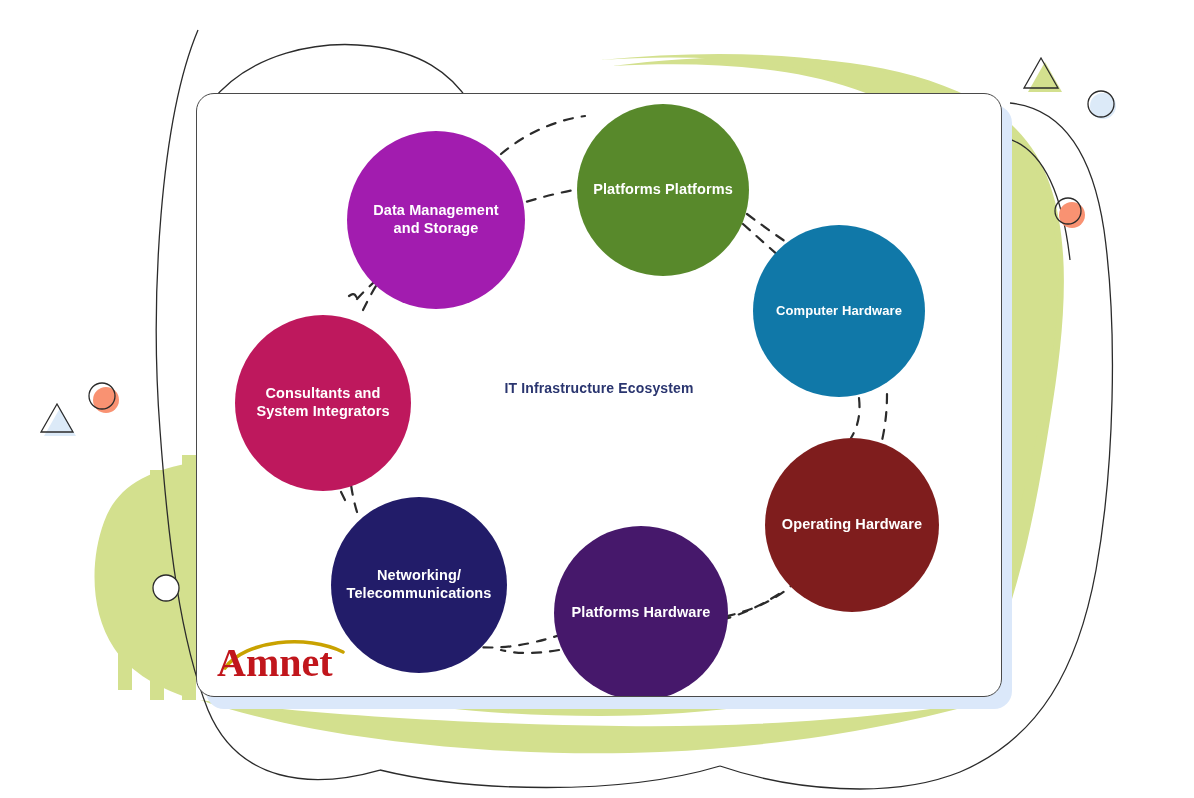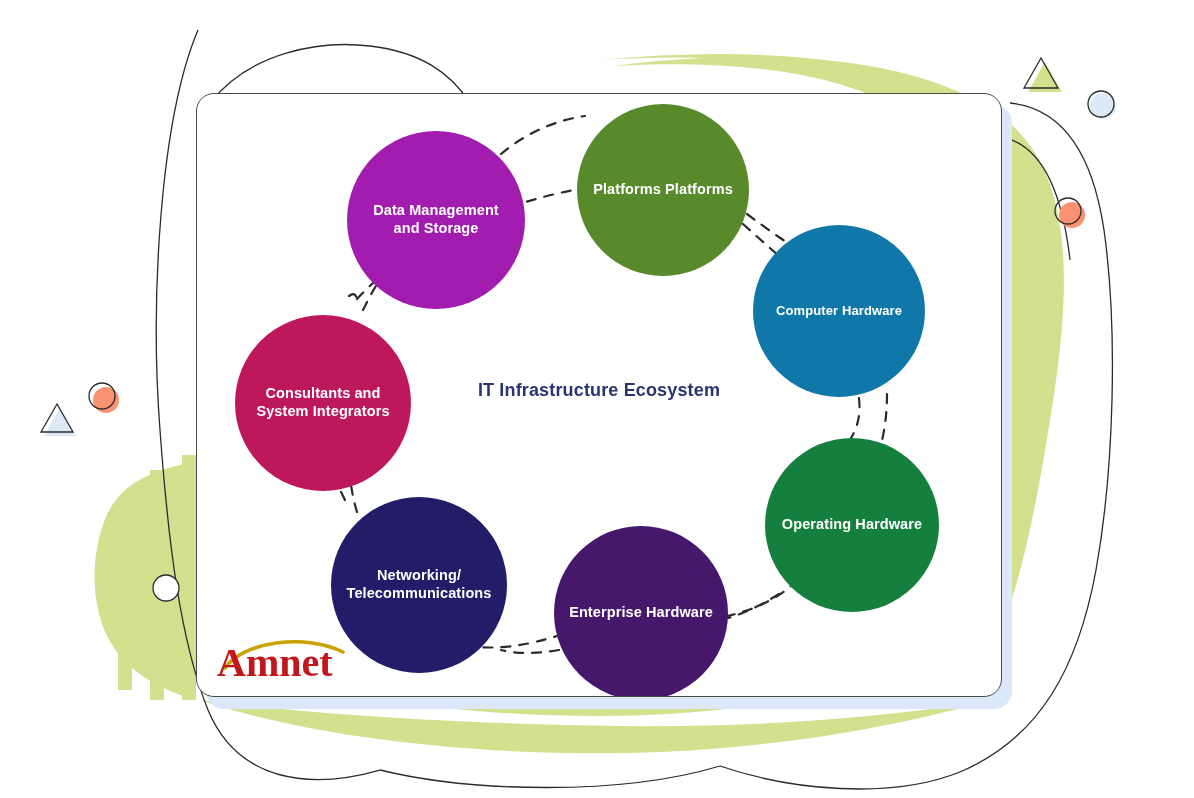--- a/index.html
+++ b/index.html
@@ -56,21 +56,21 @@
     padding: 4px;
   }
   .bubble span { display: block; width: 100%; }
 
   .center-title {
     position: absolute;
     left: 0;
     top: 286px;
     width: 804px;
     text-align: center;
-    font-size: 18px;
+    font-size: 14px;
     font-weight: bold;
     color: #2a356f;
     letter-spacing: 0.15px;
   }
 
   .logo {
     position: absolute;
     left: 14px;
     bottom: 10px;
     width: 160px;
@@ -148,25 +148,25 @@
 
     <div class="bubble" style="left: 150px; top: 37px; width: 178px; height: 178px; background: #a21caf; font-size: 14.5px;">
       <span>Data Management<br>and Storage</span>
     </div>
     <div class="bubble" style="left: 380px; top: 10px; width: 172px; height: 172px; background: rgb(88, 137, 43); font-size: 14.5px;">
       <span>Platforms Platforms</span>
     </div>
     <div class="bubble" style="left: 556px; top: 131px; width: 172px; height: 172px; background: rgb(16, 120, 168); font-size: 13px;">
       <span>Computer Hardware</span>
     </div>
-    <div class="bubble" style="left: 568px; top: 344px; width: 174px; height: 174px; background: #15803d; font-size: 14.5px;">
+    <div class="bubble" style="left: 568px; top: 344px; width: 174px; height: 174px; background: #7f1d1d; font-size: 14.5px;">
       <span>Operating Hardware</span>
     </div>
     <div class="bubble" style="left: 357px; top: 432px; width: 174px; height: 174px; background: rgb(70, 24, 107); font-size: 14.5px;">
-      <span>Enterprise Hardware</span>
+      <span>Platforms Hardware</span>
     </div>
     <div class="bubble" style="left: 134px; top: 403px; width: 176px; height: 176px; background: rgb(34, 28, 105); font-size: 14.5px;">
       <span>Networking/<br>Telecommunications</span>
     </div>
     <div class="bubble" style="left: 38px; top: 221px; width: 176px; height: 176px; background: #be185d; font-size: 14.5px;">
       <span>Consultants and<br>System Integrators</span>
     </div>
 
     <div class="center-title">IT Infrastructure Ecosystem</div>
 

